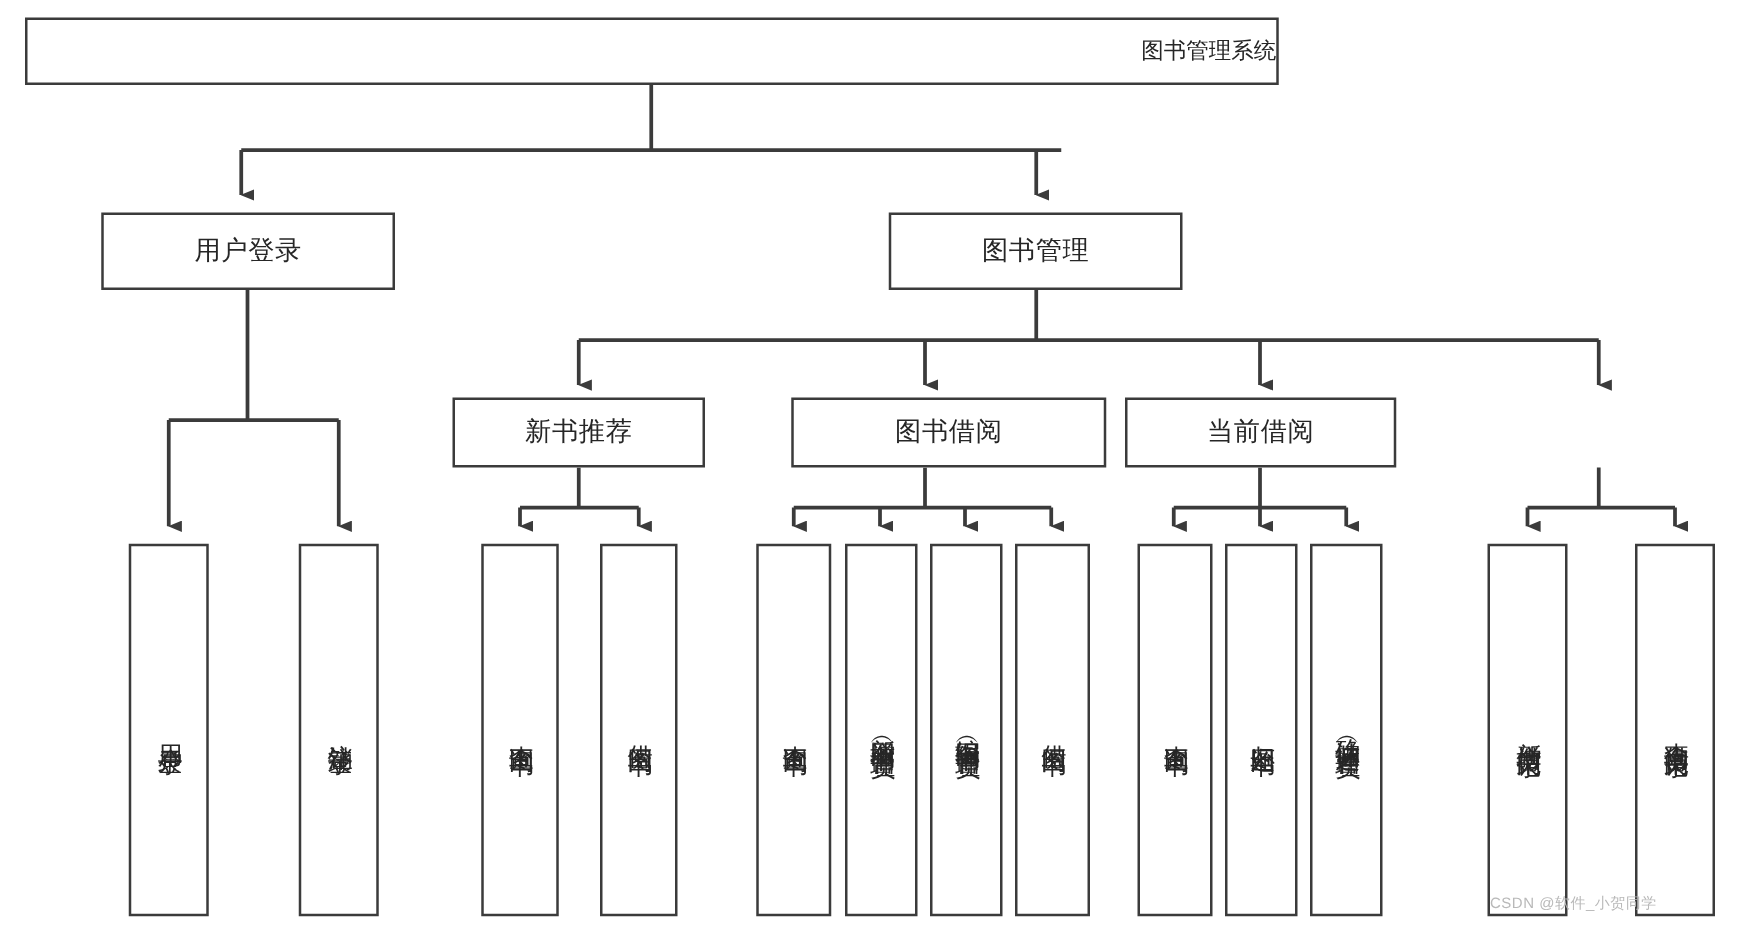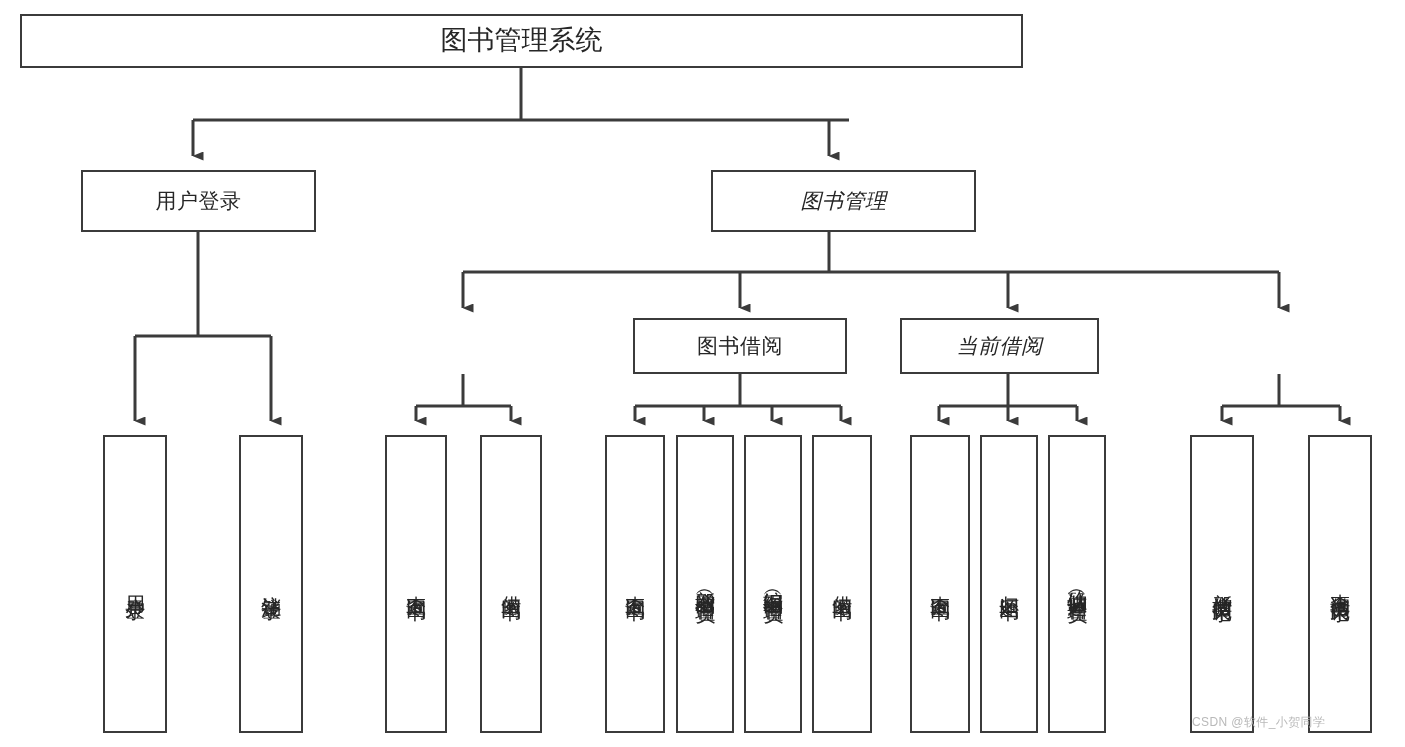--- a/index.html
+++ b/index.html
@@ -35,21 +35,22 @@
     justify-content: center;
     color: #262626;
     line-height: 1.18;
     text-align: center;
   }
   .node.h {
     font-size: 21px;
     letter-spacing: 0.5px;
   }
   .node.root {
-    font-size: 27px;
+    font-size: 18px;
+    justify-content: flex-end;
   }
   .node.v {
     writing-mode: vertical-rl;
     text-orientation: upright;
     font-size: 20px;
     letter-spacing: 2px;
     padding: 8px 0;
     align-items: center;
     justify-content: center;
   }
@@ -122,28 +123,31 @@
     </g>
   </svg>
 
   <div class="node root" style="left:20px; top:14px; width:1003px; height:54px;">
     <span>图书管理系统</span>
   </div>
 
   <div class="node h" style="left:81px; top:170px; width:235px; height:62px;">
     <span>用户登录</span>
   </div>
-  <div class="node h" style="left:711px; top:170px; width:265px; height:62px;font-style:italic;">
+  <div class="node h" style="left:711px; top:170px; width:235px; height:62px;">
     <span>图书管理</span>
   </div>
 
-  <div class="node h" style="left:633px; top:318px; width:214px; height:56px;">
+  <div class="node h" style="left:362px; top:318px; width:202px; height:56px;">
+    <span>新书推荐</span>
+  </div>
+  <div class="node h" style="left:633px; top:318px; width:252px; height:56px;">
     <span>图书借阅</span>
   </div>
-  <div class="node h" style="left:900px; top:318px; width:199px; height:56px;font-style:italic;">
+  <div class="node h" style="left:900px; top:318px; width:217px; height:56px;">
     <span>当前借阅</span>
   </div>
 
   <div class="node v" style="left:103px; top:435px; width:64px; height:298px;">
     <span class="vlabel">用户登录</span>
   </div>
   <div class="node v" style="left:239px; top:435px; width:64px; height:298px;">
     <span class="vlabel">注销登录</span>
   </div>
 

